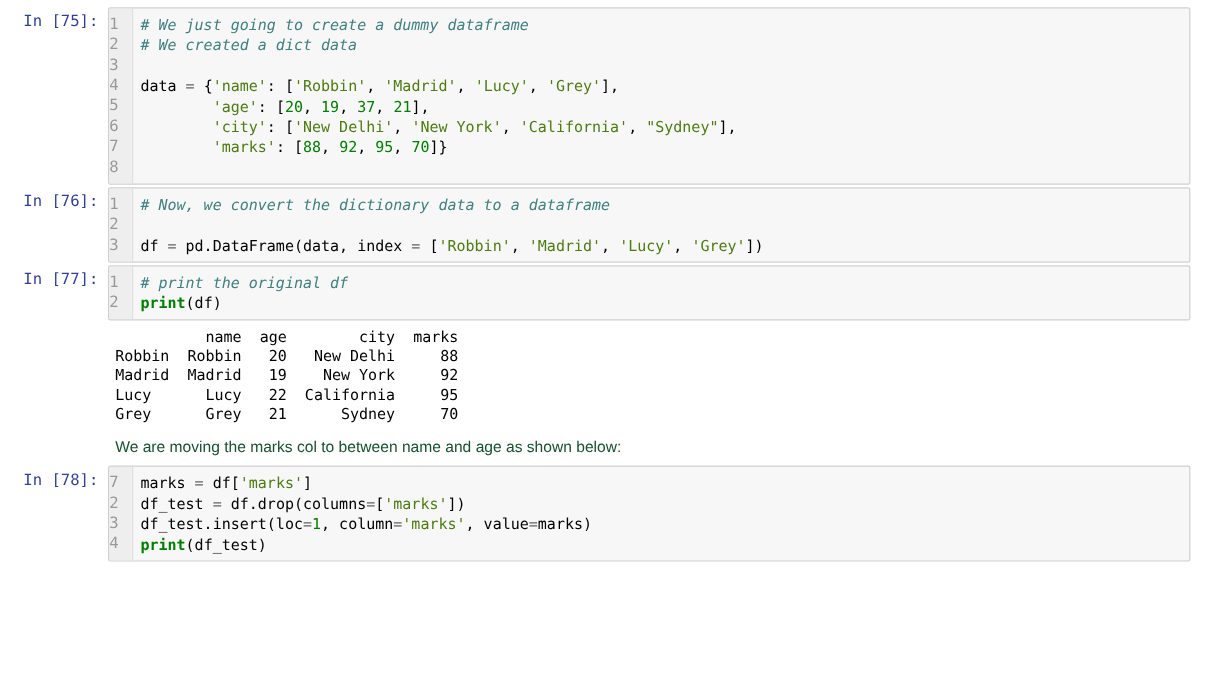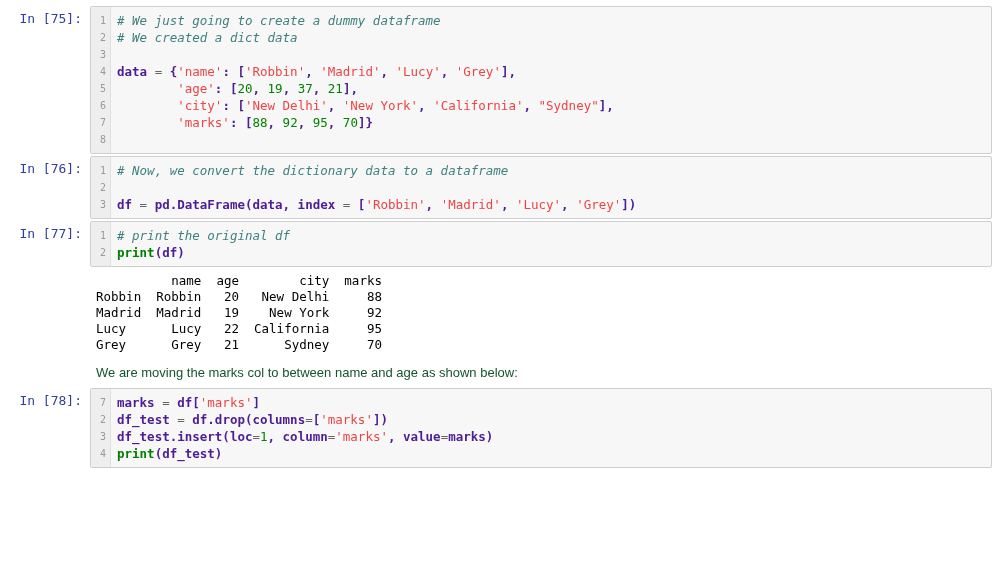--- a/index.html
+++ b/index.html
@@ -32,23 +32,23 @@
     border: 1px solid #cfcfcf;
     border-radius: 2px;
     background: #f7f7f7;
     overflow: hidden;
   }
   .gutter {
     flex: 0 0 20px;
     padding: 5px 4px 5px 0;
     background: #eeeeee;
     color: #999;
-    text-align: right;
+    text-align: left;
     font-family: "DejaVu Sans Mono", Menlo, Consolas, monospace;
-    font-size: 10px;
+    font-size: 13px;
     line-height: 17px;
     border-right: 1px solid #e0e0e0;
     user-select: none;
   }
   .code {
     flex: 1;
     padding: 5px 6px;
     font-family: "DejaVu Sans Mono", Menlo, Consolas, monospace;
     font-size: 12.5px;
     line-height: 17px;
@@ -65,25 +65,25 @@
     color: #000;
   }
   .md-area {
     flex: 1;
     padding: 6px 6px;
     font-family: "Helvetica Neue", Helvetica, Arial, sans-serif;
     font-size: 13px;
     color: #14532d;
   }
   .c  { color: #408080; font-style: italic; }  
-  .s  { color: #ef4444; }                        
+  .s  { color: #4d7c0f; }                        
   .n  { color: #008000; }                        
   .k  { color: #008000; font-weight: bold; }     
   .o  { color: #666666; }                        
-  .p  { color: #4c1d95; font-weight: bold; }                        
+  .p  { color: #000000; }                        
 </style>
 </head>
 <body>
 
 <div id="notebook">
     <div class="cell">
       <div class="prompt">In [75]:</div>
       <div class="input-area">
         <div class="gutter">1
 2

